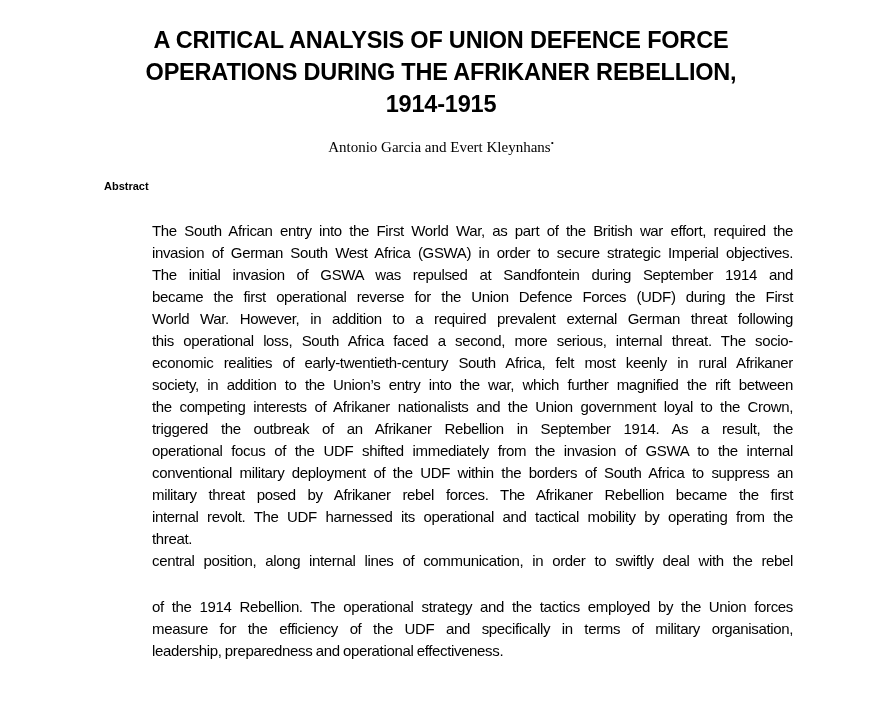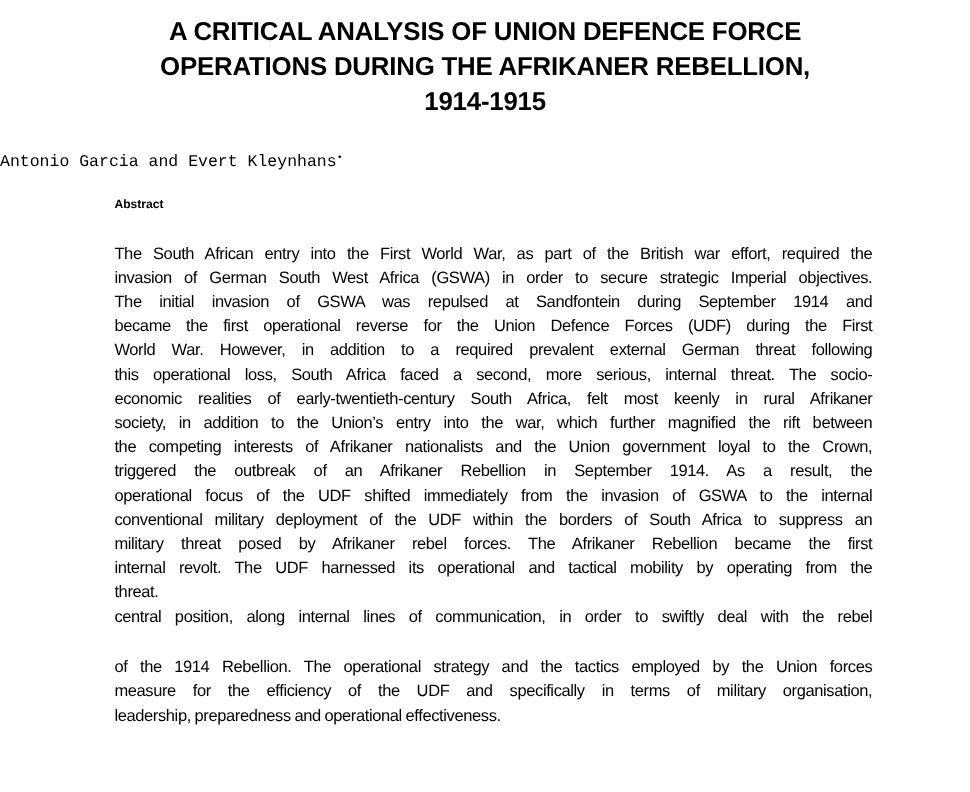--- a/index.html
+++ b/index.html
@@ -1,42 +1,43 @@
 <!DOCTYPE html>
 <html><head>
 <meta charset="utf-8">
 <style>
   html, body { margin: 0; padding: 0; background: #ffffff; }
   body { width: 882px; height: 720px; overflow: hidden; position: relative; color: #000; }
   .title {
-    position: absolute; left: 0; width: 882px; top: 12px;
+    position: absolute; left: 0; width: 882px; top: 24px;
     text-align: center;
     font-family: "Liberation Sans", sans-serif;
     font-weight: bold; font-size: 23.5px; line-height: 32px;
     letter-spacing: -0.2px;
   }
   .authors {
     position: absolute; left: 0; width: 882px; top: 133px;
-    font-family: Liberation Mono, monospace;
+    text-align: center;
+    font-family: Liberation Serif, serif;
     font-size: 15px; line-height: 20px;
   }
   .authors sup { font-size: 9px; vertical-align: 6px; }
   .heading {
     position: absolute; left: 104px; top: 176px;
     font-family: "Liberation Sans", sans-serif;
     font-weight: bold; font-size: 11px; line-height: 20px;
   }
   .para {
     position: absolute; left: 104px; width: 689px;
     font-family: "Liberation Sans", sans-serif;
     font-size: 15px; line-height: 22px;
     letter-spacing: -0.35px;
     word-spacing: -0.5px;
   }
-  .line { display: block; height: 22px; white-space: nowrap; text-align: justify; text-align-last: justify; }
+  .line { display: block; height: 22px; white-space: nowrap; text-align: justify; text-align-last: justify; margin-left: 48px; }
   .line.last { text-align-last: left; }
   .p1 { top: 220px; }
   .p2 { top: 596px; }
   .indent { padding-left: 55px; }
 </style>
 </head>
 <body>
 
 <div class="title">
   <div>A CRITICAL ANALYSIS OF UNION DEFENCE FORCE</div>

